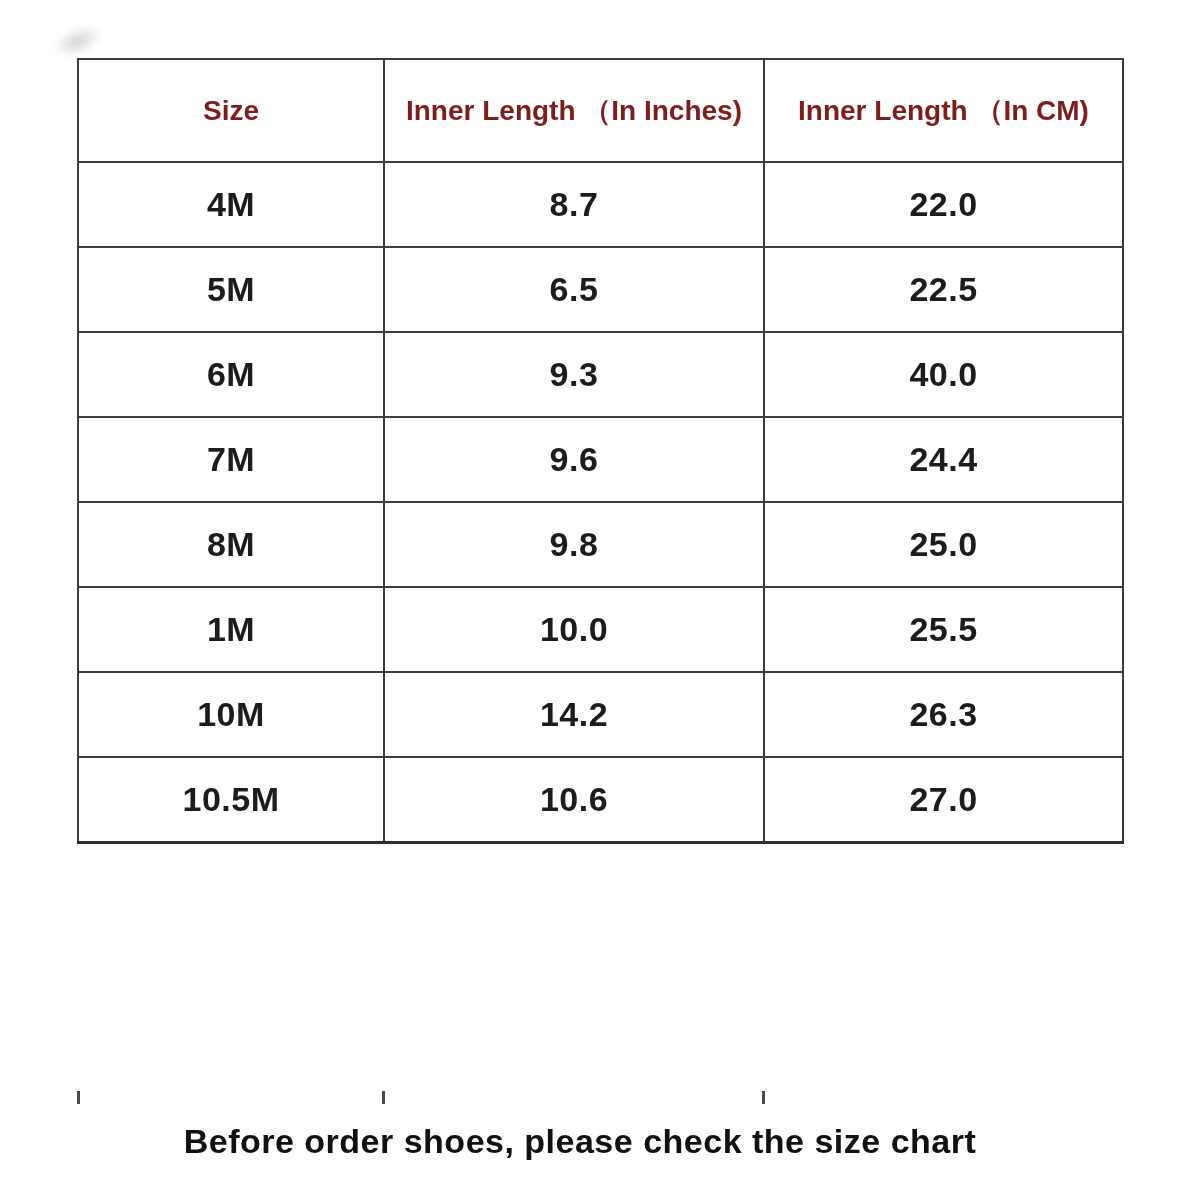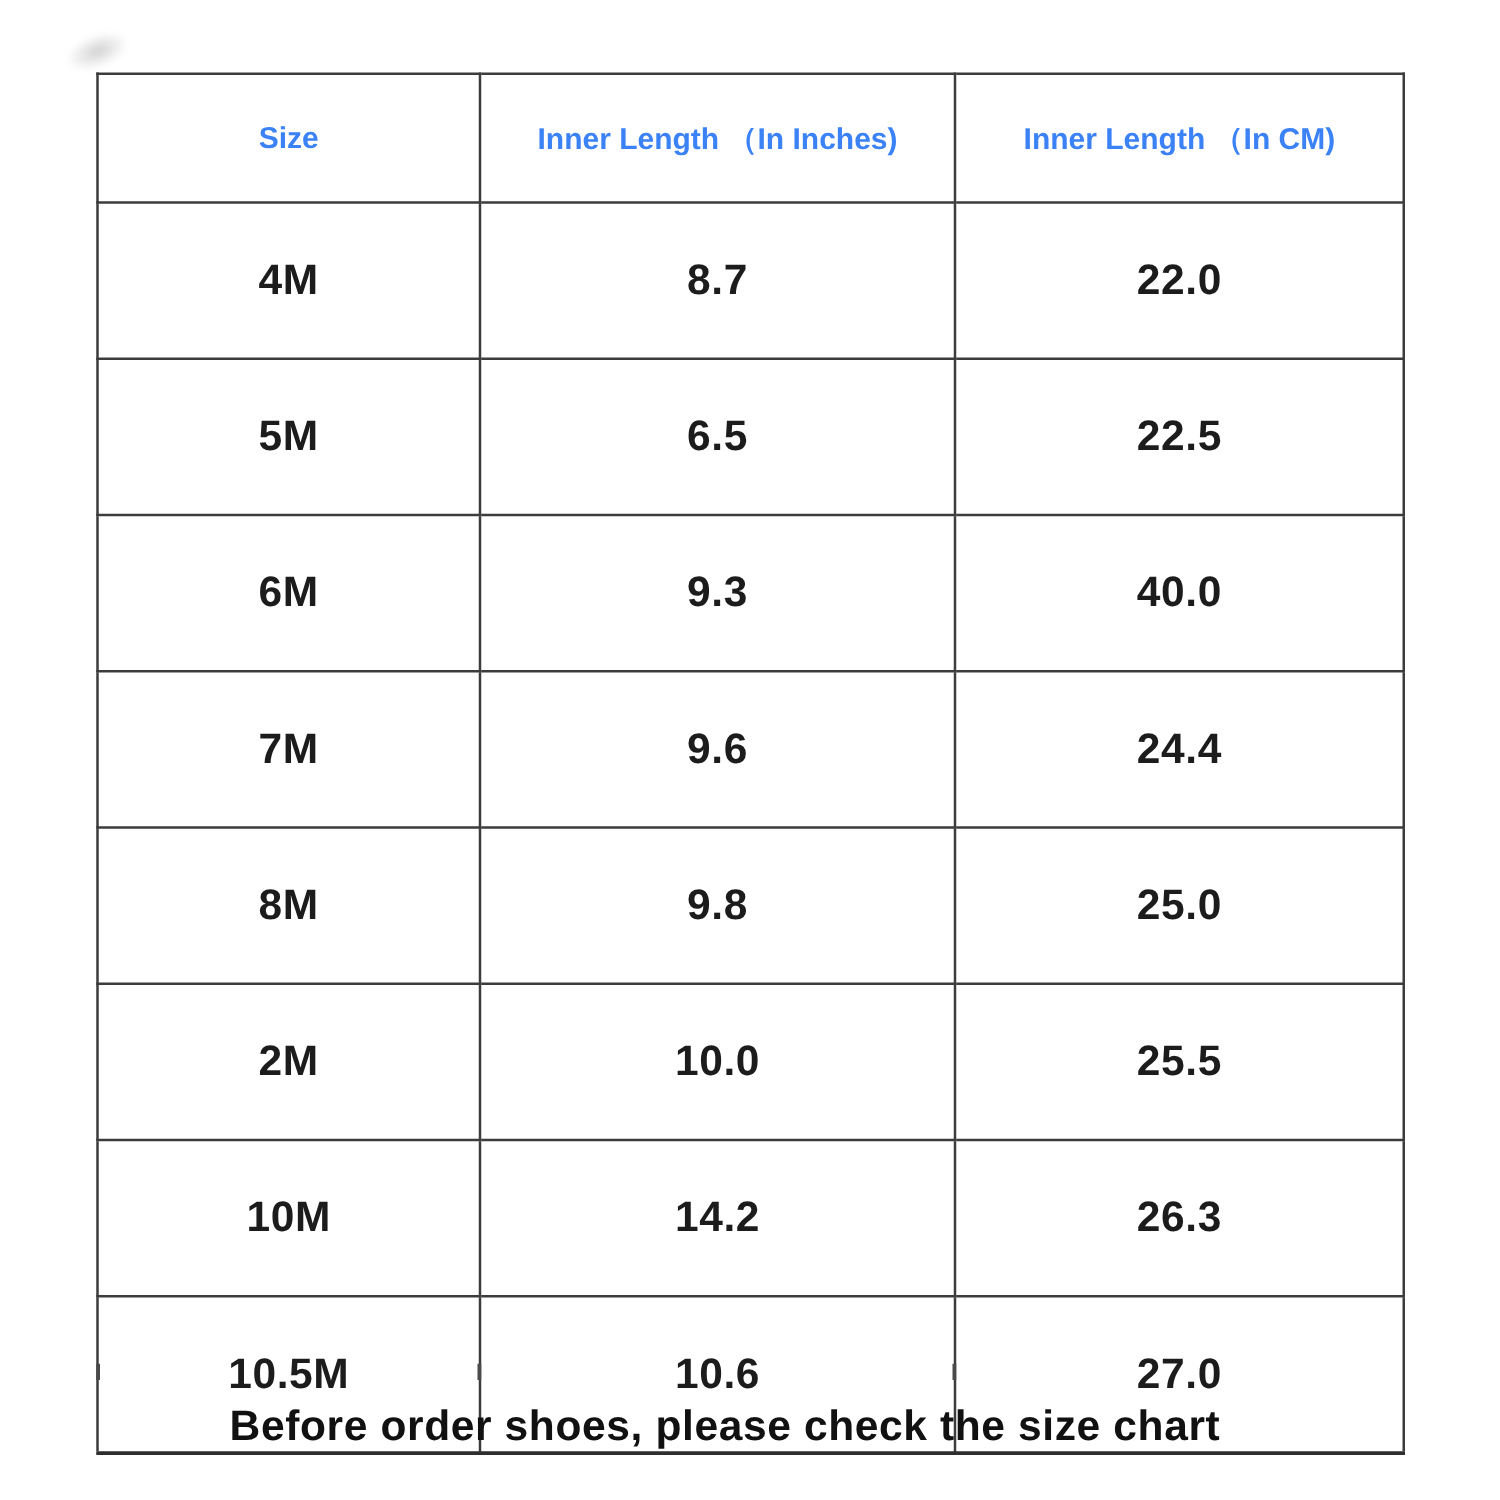--- a/index.html
+++ b/index.html
@@ -43,25 +43,25 @@
   table.size-table th,
   table.size-table td {
     border: 2px solid #3c3c3c;
     text-align: center;
     vertical-align: middle;
     padding: 0;
     white-space: nowrap;
     overflow: visible;
   }
   table.size-table thead tr { height: 103px; }
-  table.size-table tbody tr { height: 125px; }
+  table.size-table tbody tr { height: 85px; }
   table.size-table th {
-    font-size: 24px;
+    font-size: 28px;
     font-weight: 700;
-    color: #3b82f6;
+    color: #7f1d1d;
     letter-spacing: 0px;
     margin-top: 48px;
   }
   table.size-table td {
     font-size: 34px;
     font-weight: 700;
     color: #1c1c1c;
     letter-spacing: 0.5px;
   }
   
@@ -127,21 +127,21 @@
         <td>7M</td>
         <td>9.6</td>
         <td>24.4</td>
       </tr>
       <tr>
         <td>8M</td>
         <td>9.8</td>
         <td>25.0</td>
       </tr>
       <tr>
-        <td>2M</td>
+        <td>1M</td>
         <td>10.0</td>
         <td>25.5</td>
       </tr>
       <tr>
         <td>10M</td>
         <td>14.2</td>
         <td>26.3</td>
       </tr>
       <tr>
         <td>10.5M</td>

